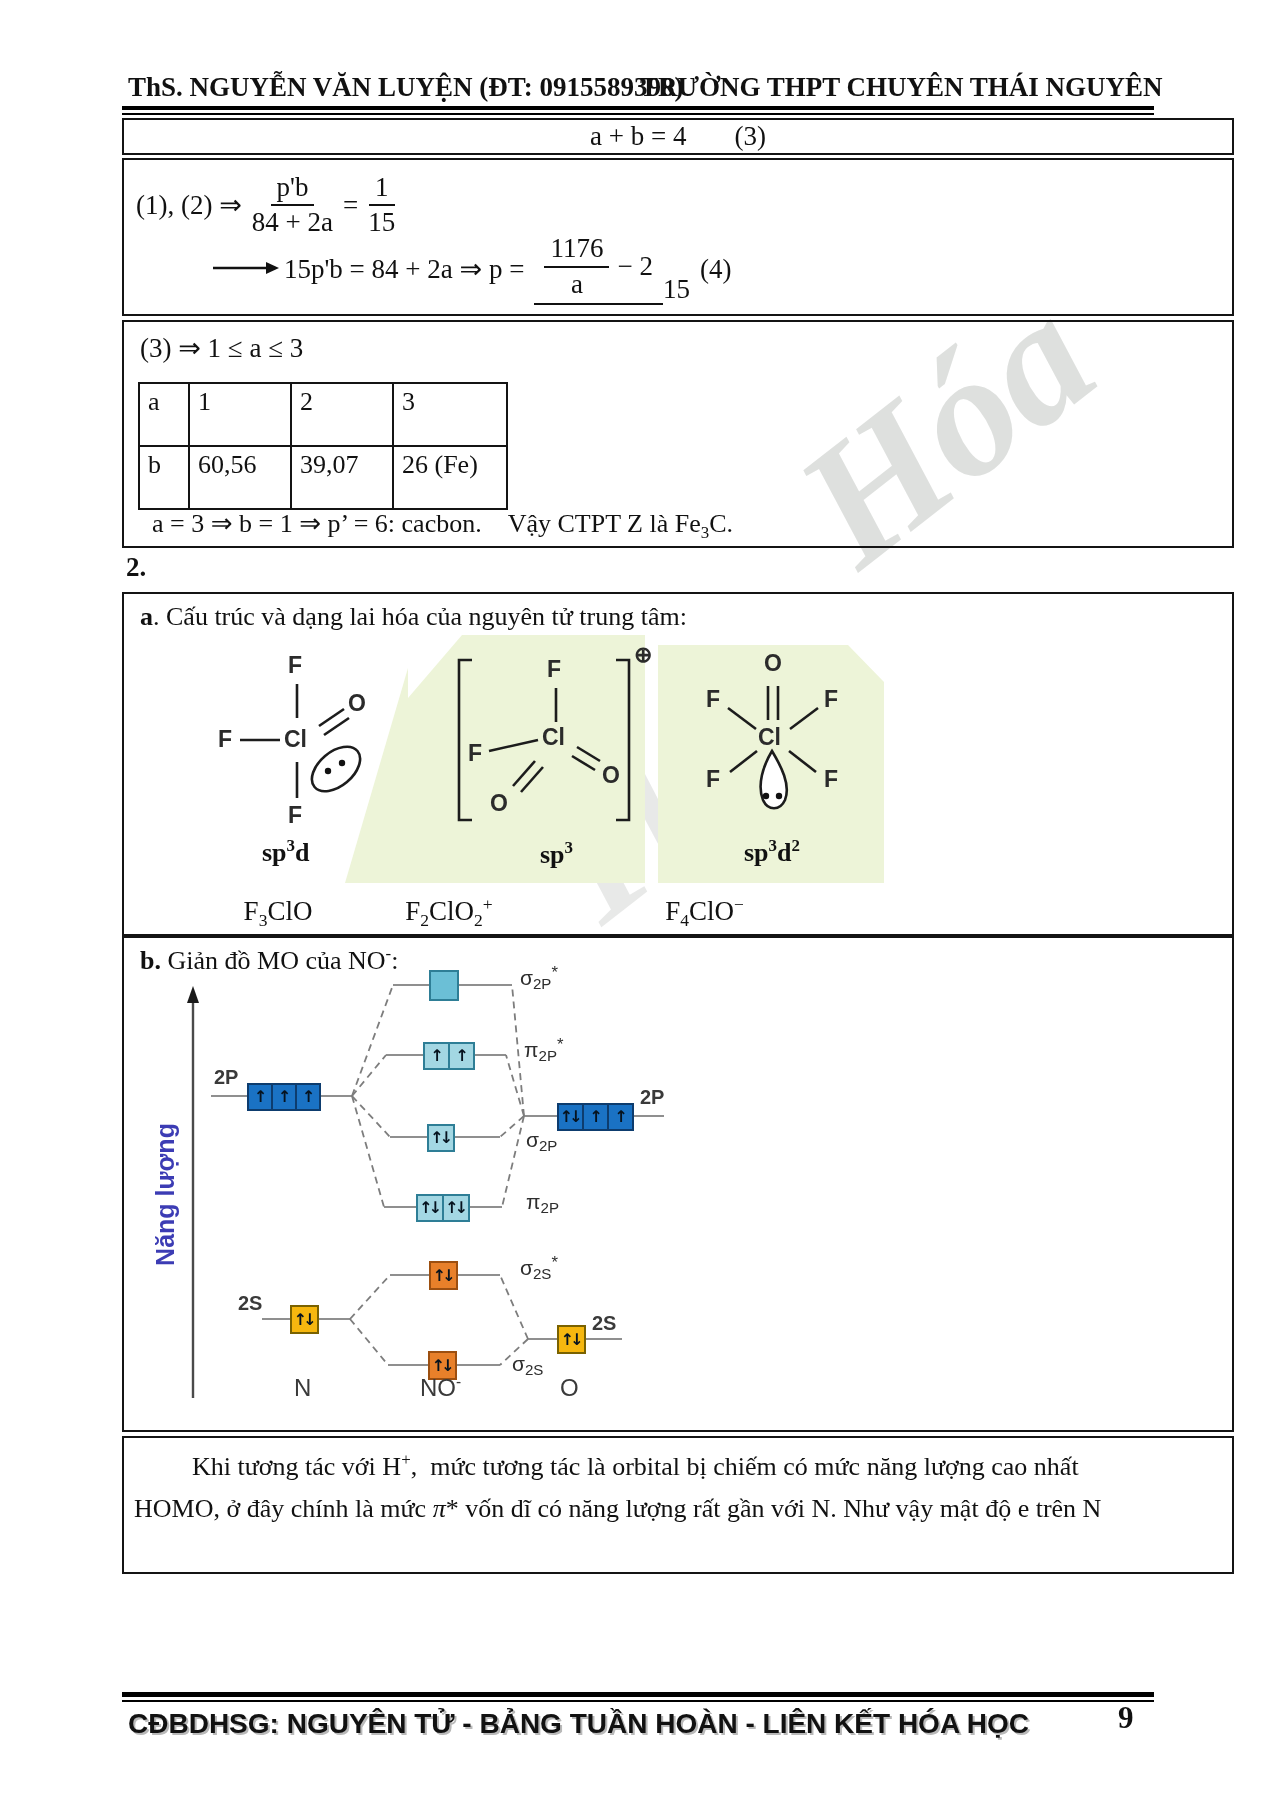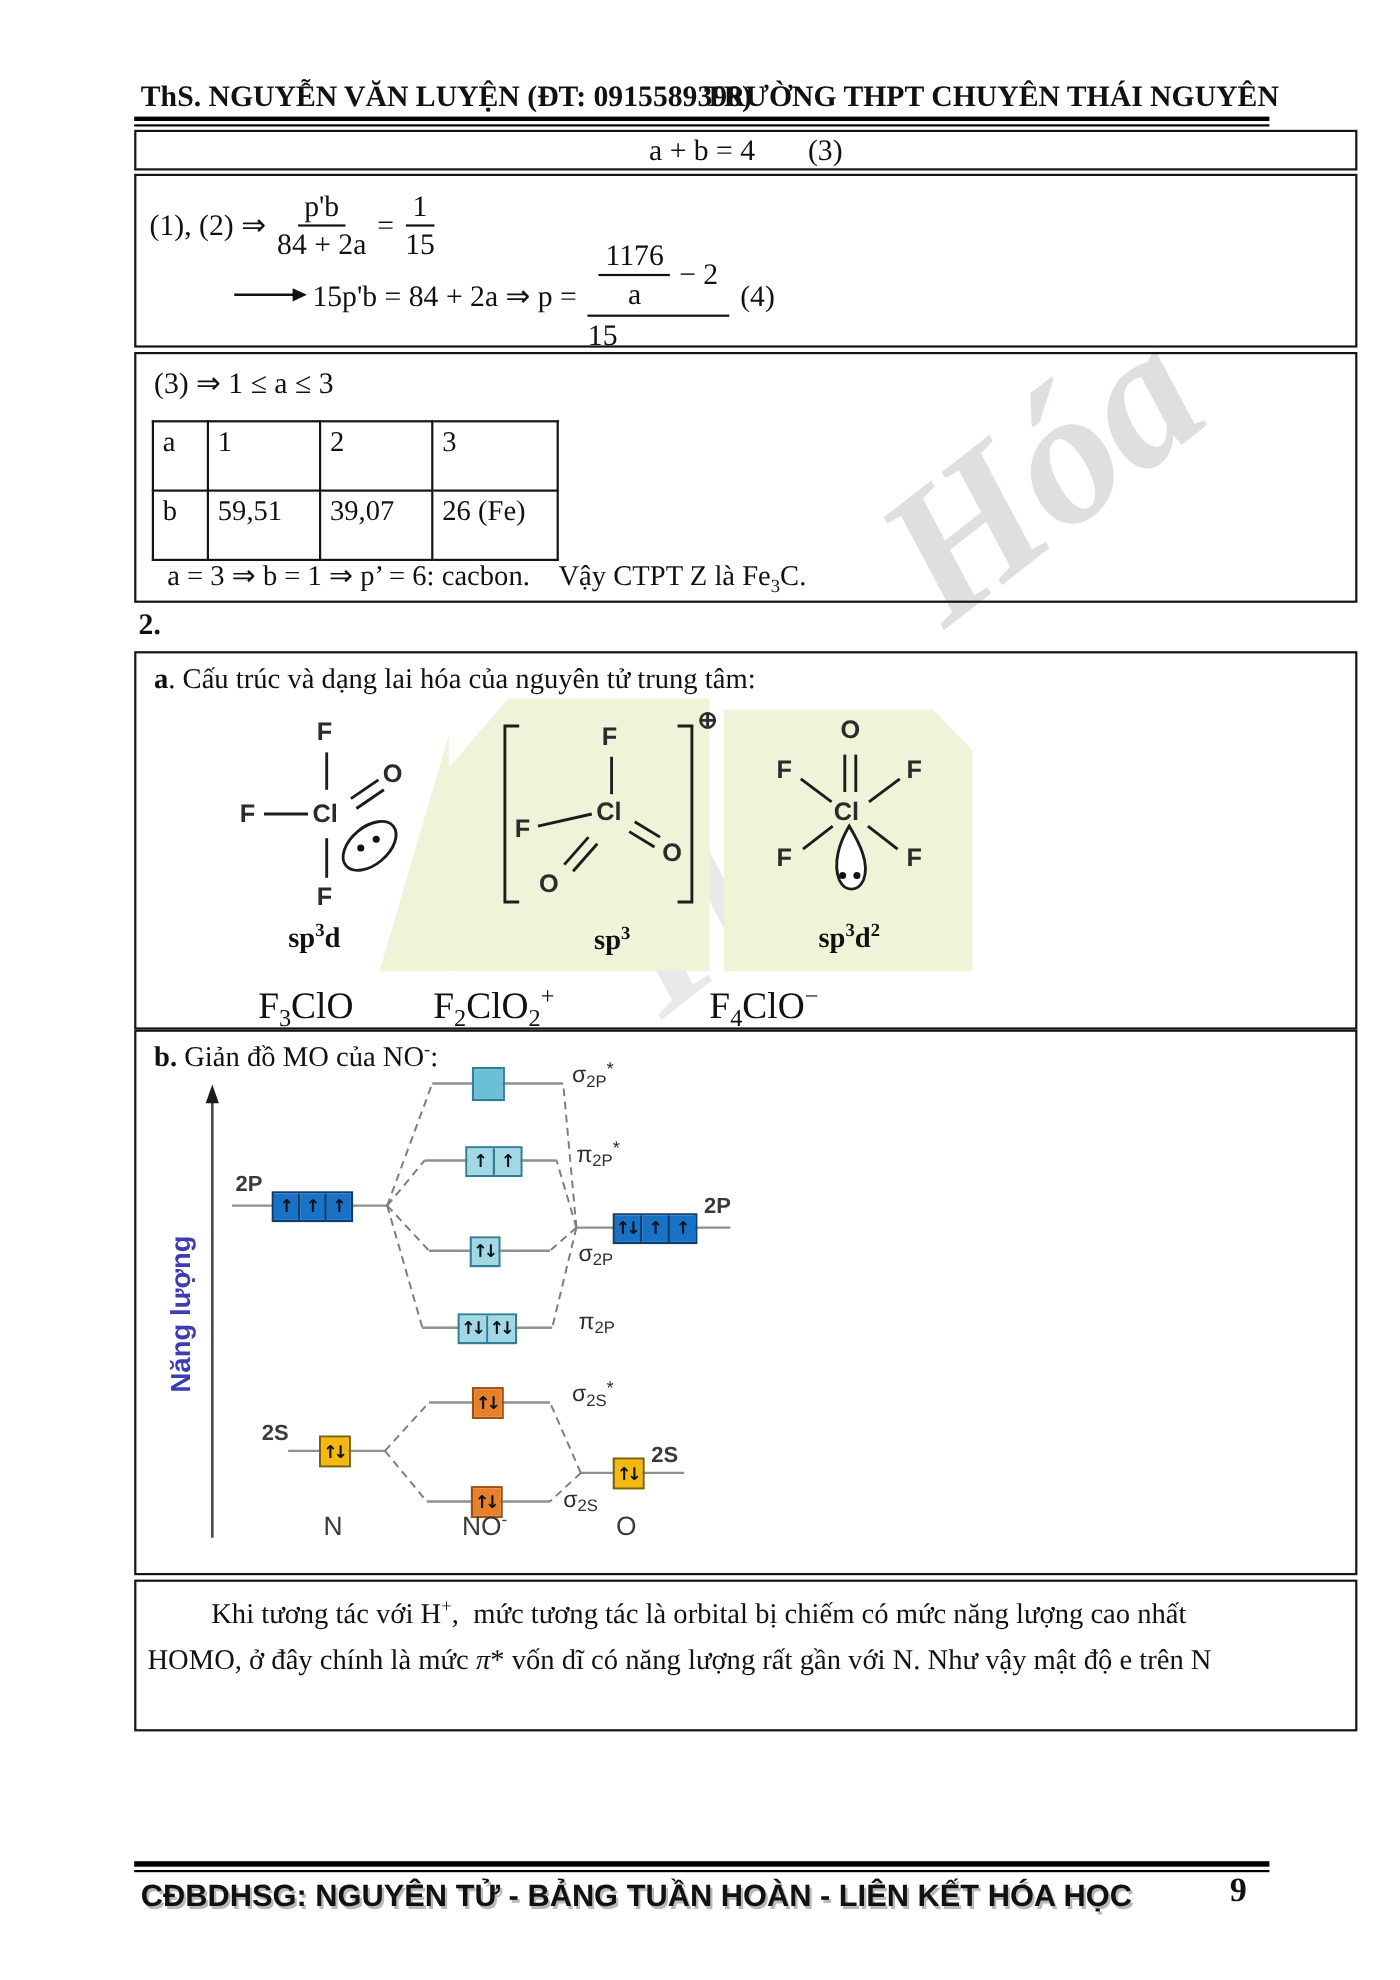--- a/index.html
+++ b/index.html
@@ -12,31 +12,31 @@
       font-weight:700;color:rgba(195,198,195,.55);white-space:nowrap;}
   .hdr{font-weight:700;font-size:27px;white-space:nowrap;}
   .rule{position:absolute;left:122px;width:1032px;background:#000;z-index:2;}
   .boxed{position:absolute;left:122px;width:1112px;border:2.5px solid #141414;box-sizing:border-box;z-index:2;background:transparent;}
   .serif26{font-size:26px;}
   .math{font-size:27px;white-space:nowrap;}
   .mrow{display:flex;align-items:center;gap:10px;}
   .frac{display:inline-flex;flex-direction:column;align-items:center;line-height:1.15;}
   .frac .num{border-bottom:2px solid #111;padding:0 6px 1px 6px;}
   .frac .den{padding-top:1px;}
-  .bigfrac{display:inline-flex;flex-direction:column;align-items:flex-start;line-height:1.15;}
+  .bigfrac{display:inline-flex;flex-direction:row;align-items:flex-end;line-height:1.15;}
   .bigfrac .bnum{display:flex;align-items:center;gap:8px;border-bottom:2px solid #111;padding:0 10px 3px 10px;}
   .bigfrac .bden{padding-top:2px;}
   table.ctab{border-collapse:collapse;font-size:26px;}
   table.ctab td{border:2.5px solid #141414;vertical-align:top;padding:3px 8px;height:55px;}
   .colA{width:32px;} .colB{width:84px;} .colC{width:84px;} .colD{width:96px;}
   sup{font-size:65%;line-height:0;} sub{font-size:65%;line-height:0;}
   .atom{position:absolute;z-index:2;font-family:"Liberation Sans",sans-serif;font-weight:700;
         font-size:23px;color:#2b2b2b;}
   .hyb{position:absolute;z-index:2;font-weight:700;font-size:26px;}
-  .chemformula{position:absolute;z-index:2;font-size:34px;text-align:center;}
+  .chemformula{position:absolute;z-index:2;font-size:27px;text-align:center;}
   .mobox{position:absolute;display:flex;box-sizing:border-box;z-index:2;}
   .mobox .cell{display:flex;align-items:center;justify-content:center;
         font-family:"DejaVu Sans",sans-serif;font-weight:700;font-size:16px;color:#06131f;
         letter-spacing:-4px;text-indent:-3px;line-height:1;}
   .mo-blue{border:2px solid #0d3c6e;} .mo-blue .cell{background:#1a72c4;border-right:2px solid #0d3c6e;}
   .mo-cyan{border:2px solid #2e7e96;} .mo-cyan .cell{background:#a3d7e3;border-right:2px solid #2e7e96;}
   .mo-cyand{border:2px solid #2e7e96;} .mo-cyand .cell{background:#6bbfd6;}
   .mo-orange{border:2px solid #9c4f10;} .mo-orange .cell{background:#e8802a;}
   .mo-yellow{border:2px solid #7a6200;} .mo-yellow .cell{background:#f6b70f;}
   .mobox .cell:last-child{border-right:none;}
@@ -182,21 +182,21 @@
   <table class="ctab abs z2" style="left:138px;top:382px;">
     <tbody>
         <tr>
       <td class="colA">a</td>
       <td class="colB">1</td>
       <td class="colC">2</td>
       <td class="colD">3</td>
     </tr>
     <tr>
       <td>b</td>
-      <td>59,51</td>
+      <td>60,56</td>
       <td>39,07</td>
       <td>26 (Fe)</td>
     </tr>
   </tbody>
     </table>
   <div class="abs z2 serif26" style="left:132px;top:508px;margin-left:20px;">a = 3 ⇒ b = 1 ⇒ p’ = 6: cacbon. &nbsp;&nbsp;&nbsp;Vậy CTPT Z là Fe<sub>3</sub>C.</div>
 
   <div class="abs z2" style="left:126px;top:552px;font-weight:700;font-size:27px;">2.</div>
 
   <div class="boxed" style="top:592px;height:344px;"></div>

